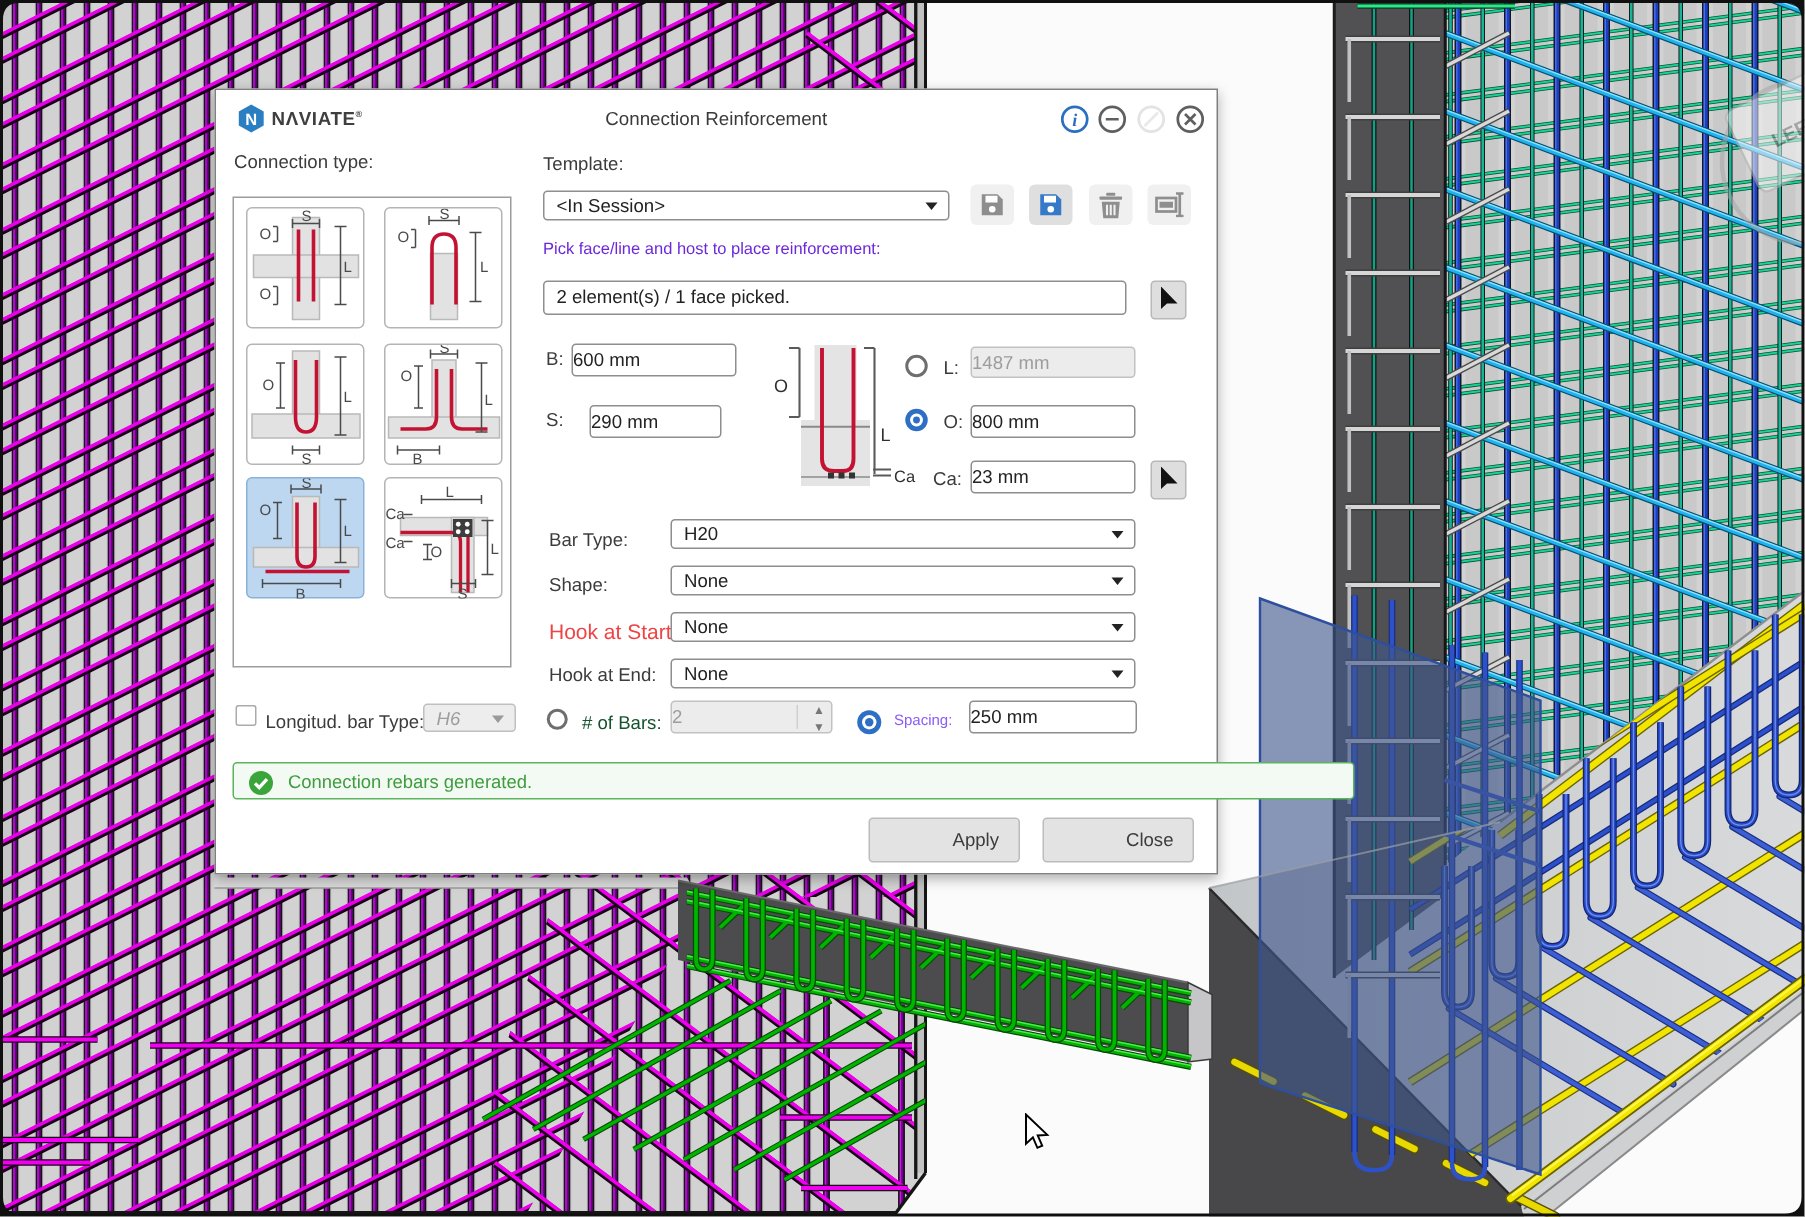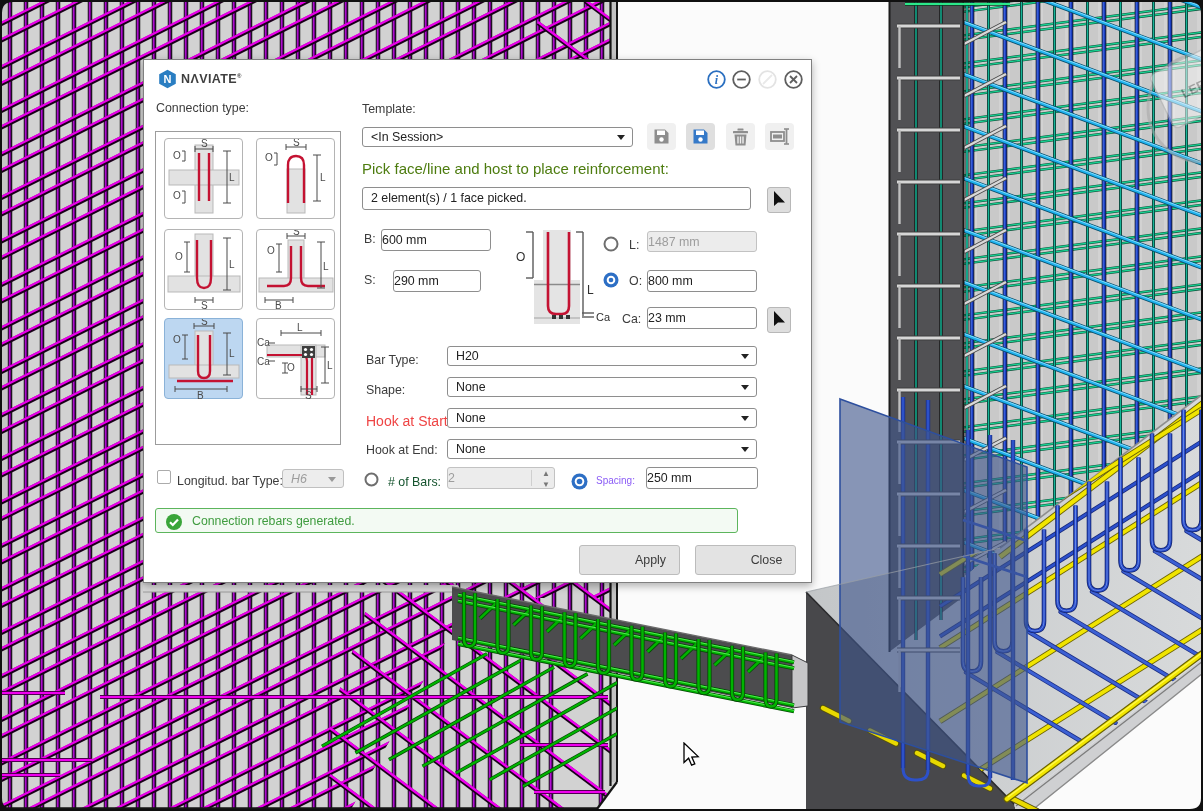--- a/index.html
+++ b/index.html
@@ -910,20 +910,21 @@
         </g>
       </g>
       <path d="M0,0 H1203 V811 H0 Z M13,2 H1190 Q1201,2 1201,13 V798 Q1201,809 1190,809 H13 Q2,809 2,798 V13 Q2,2 13,2 Z" fill="#101010" fill-rule="evenodd"></path>
     </svg>
 <div class="dlg">
       <div style="position:absolute;left:14px;top:9px"><svg width="19" height="20" viewBox="0 0 19 20">
           <path d="M9.5,0.7 L17.8,5.3 V14.7 L9.5,19.3 L1.2,14.7 V5.3 Z" fill="#2a7ec2"></path>
           <text x="9.5" y="14" text-anchor="middle" font-family="Liberation Sans, sans-serif" font-size="11" font-weight="bold" fill="#fff">N</text>
         </svg></div>
       <div style="position:absolute;left:37px;top:12px;font-size:12.5px;font-weight:bold;color:#3f3f3f;letter-spacing:0.4px">NΛVIATE<span style="font-size:6px;vertical-align:5px">®</span></div>
+      <div style="position:absolute;left:0;right:0;top:12px;text-align:center;font-size:12.5px;color:#3a3a3a">Connection Reinforcement</div>
       <div style="position:absolute;left:563px;top:10px"><svg width="19" height="19" viewBox="0 0 19 19">
           <circle cx="9.5" cy="9.5" r="8.3" fill="none" stroke="#2a6fc0" stroke-width="1.8"></circle>
           <text x="9.5" y="14" text-anchor="middle" font-family="Liberation Serif, serif" font-size="12" font-weight="bold" font-style="italic" fill="#2a6fc0">i</text>
         </svg></div>
       <div style="position:absolute;left:588px;top:10px"><svg width="19" height="19" viewBox="0 0 19 19">
           <circle cx="9.5" cy="9.5" r="8.3" fill="none" stroke="#5f5f5f" stroke-width="1.8"></circle>
           <line x1="5.2" y1="9.5" x2="13.8" y2="9.5" stroke="#5f5f5f" stroke-width="1.8"></line>
         </svg></div>
       <div style="position:absolute;left:614px;top:10px"><svg width="19" height="19" viewBox="0 0 19 19">
           <circle cx="9.5" cy="9.5" r="8.3" fill="none" stroke="#e3e3e3" stroke-width="1.8"></circle>
@@ -1117,21 +1118,21 @@
             <rect x="1" y="4" width="13" height="9"></rect>
             <line x1="16.5" y1="1" x2="16.5" y2="16"></line>
           </g>
           <rect x="3" y="6.5" width="9" height="4" fill="#8e8e8e"></rect>
           <g stroke="#8e8e8e" stroke-width="1.6">
             <line x1="14" y1="1" x2="19" y2="1"></line>
             <line x1="14" y1="16" x2="19" y2="16"></line>
           </g>
         </svg>
       </div>
-      <div style="position:absolute;left:218px;top:100px;font-size:15px;color:#4d7c0f">Pick face/line and host to place reinforcement:</div>
+      <div style="position:absolute;left:218px;top:100px;font-size:11px;color:#6d28d9">Pick face/line and host to place reinforcement:</div>
       <div class="field" style="left:218px;top:127px;width:389px;height:23px;text-align:left;padding-left:8px">2 element(s) / 1 face picked.</div>
       <div class="abtn" style="left:623px;top:127px">
         <svg width="14" height="18" viewBox="0 0 14 18">
           <path d="M2,0 L2,15 L6,11.4 L13,11.4 Z" fill="#111"></path>
         </svg>
       </div>
       <div style="position:absolute;left:220px;top:172px;font-size:12.4px;color:#3c3c3c">B:</div>
       <div class="field" style="left:237px;top:169px;width:110px;height:22px">600 mm</div>
       <div style="position:absolute;left:220px;top:213px;font-size:12.4px;color:#3c3c3c">S:</div>
       <div class="field" style="left:249px;top:210px;width:88px;height:22px">290 mm</div>
@@ -1211,21 +1212,21 @@
         </svg></div>
       <div style="position:absolute;left:244px;top:415px;font-size:12.4px;color:#14532d"># of Bars:</div>
       <div class="field dis" style="left:303px;top:407px;width:108px;height:22px">2<span style="position:absolute;right:4px;top:0px;font-size:8px;color:#777;line-height:11px">▲<br>▼</span><span style="position:absolute;right:22px;top:2px;bottom:2px;border-left:1px solid #cfcfcf"></span></div>
       <div style="position:absolute;left:426px;top:412px"><svg width="19" height="19" viewBox="0 0 19 19">
           <circle cx="9.5" cy="9.5" r="8" fill="#2d6fc5"></circle>
           <circle cx="9.5" cy="9.5" r="4.8" fill="#fff"></circle>
           <circle cx="9.5" cy="9.5" r="2.8" fill="#2d6fc5"></circle>
         </svg></div>
       <div style="position:absolute;left:452px;top:415px;font-size:10px;color:#8b5cf6">Spacing:</div>
       <div class="field" style="left:502px;top:407px;width:112px;height:22px">250 mm</div>
-      <div style="position:absolute;left:11px;top:448px;width:583px;height:25px;border:1.6px solid #5cb55c;border-radius:3px;background:#f3faf3">
+      <div style="position:absolute;left:11px;top:448px;width:748px;height:25px;border:1.6px solid #5cb55c;border-radius:3px;background:#f3faf3">
         <div style="position:absolute;left:9px;top:3.5px"><svg width="18" height="18" viewBox="0 0 18 18">
             <circle cx="9" cy="9" r="8" fill="#3aa53a"></circle>
             <path d="M5,9.2 L7.8,12 L13,6.4" fill="none" stroke="#fff" stroke-width="2.2"></path>
           </svg></div>
         <div style="position:absolute;left:36px;top:5px;font-size:12.3px;color:#3f9c3f">Connection rebars generated.</div>
       </div>
       <div class="btn" style="left:435px;top:485px">Apply</div>
       <div class="btn" style="left:551px;top:485px">Close</div>
     </div>
 <svg width="22" height="26" viewBox="0 0 22 26" style="position:absolute;left:682px;top:742px">

